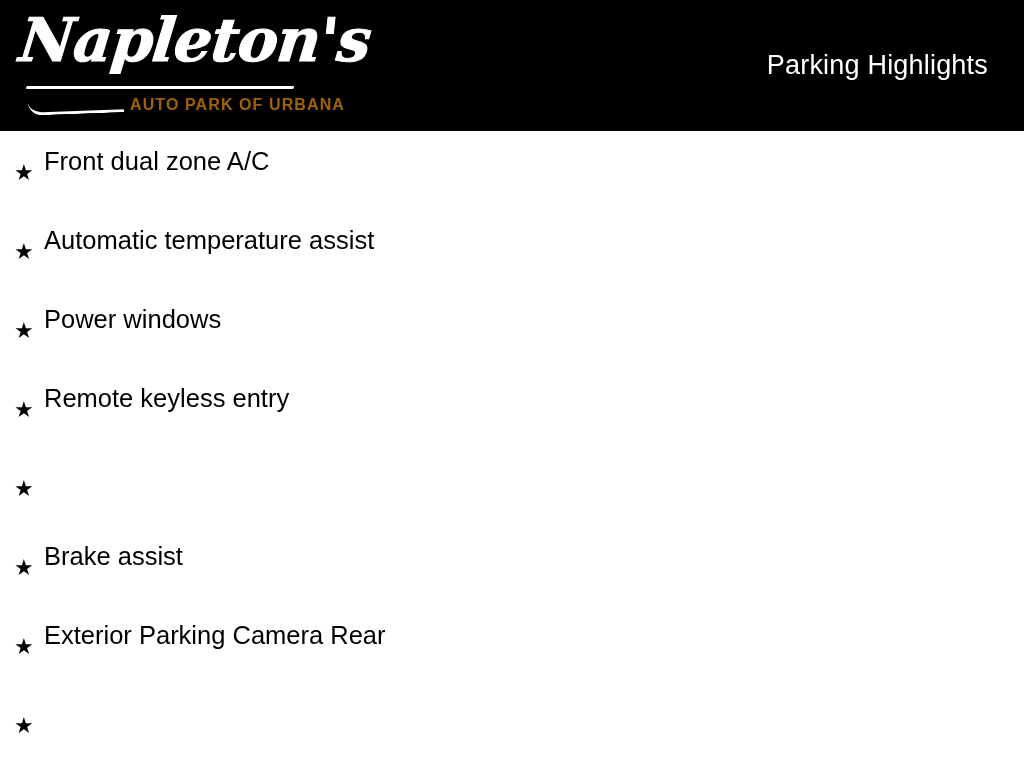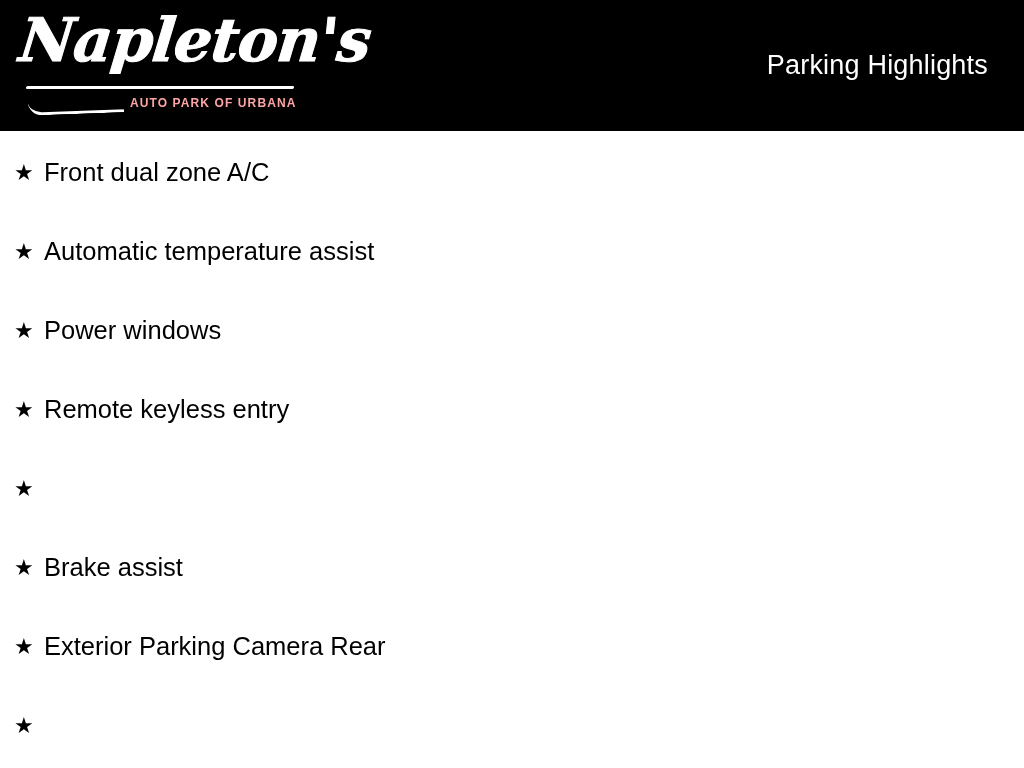--- a/index.html
+++ b/index.html
@@ -66,23 +66,23 @@
     border-radius: 2px;
     transform: skewX(-12deg);
   }
 
   .logo-sub {
     position: absolute;
     left: 118px;
     top: 88px;
     font-family: "Liberation Sans", sans-serif;
     font-weight: 700;
-    font-size: 12px;
+    font-size: 16px;
     letter-spacing: 1.1px;
-    color: #fca5a5;
+    color: #a16207;
     white-space: nowrap;
   }
 
   .logo-swoosh {
     position: absolute;
     left: 16px;
     top: 92px;
     width: 96px;
     height: 14px;
     border-bottom: 3px solid #ffffff;
@@ -125,21 +125,21 @@
     width: 30px;
     flex: 0 0 30px;
     padding-top: 31px;
     text-align: left;
   }
 
   .highlight-text {
     font-size: 25.5px;
     color: #000000;
     line-height: 1;
-    padding-top: 29px;
+    padding-top: 18px;
     white-space: nowrap;
   }
 </style>
 </head>
 <body>
 
 <div class="page">
 
   <div class="header">
 

